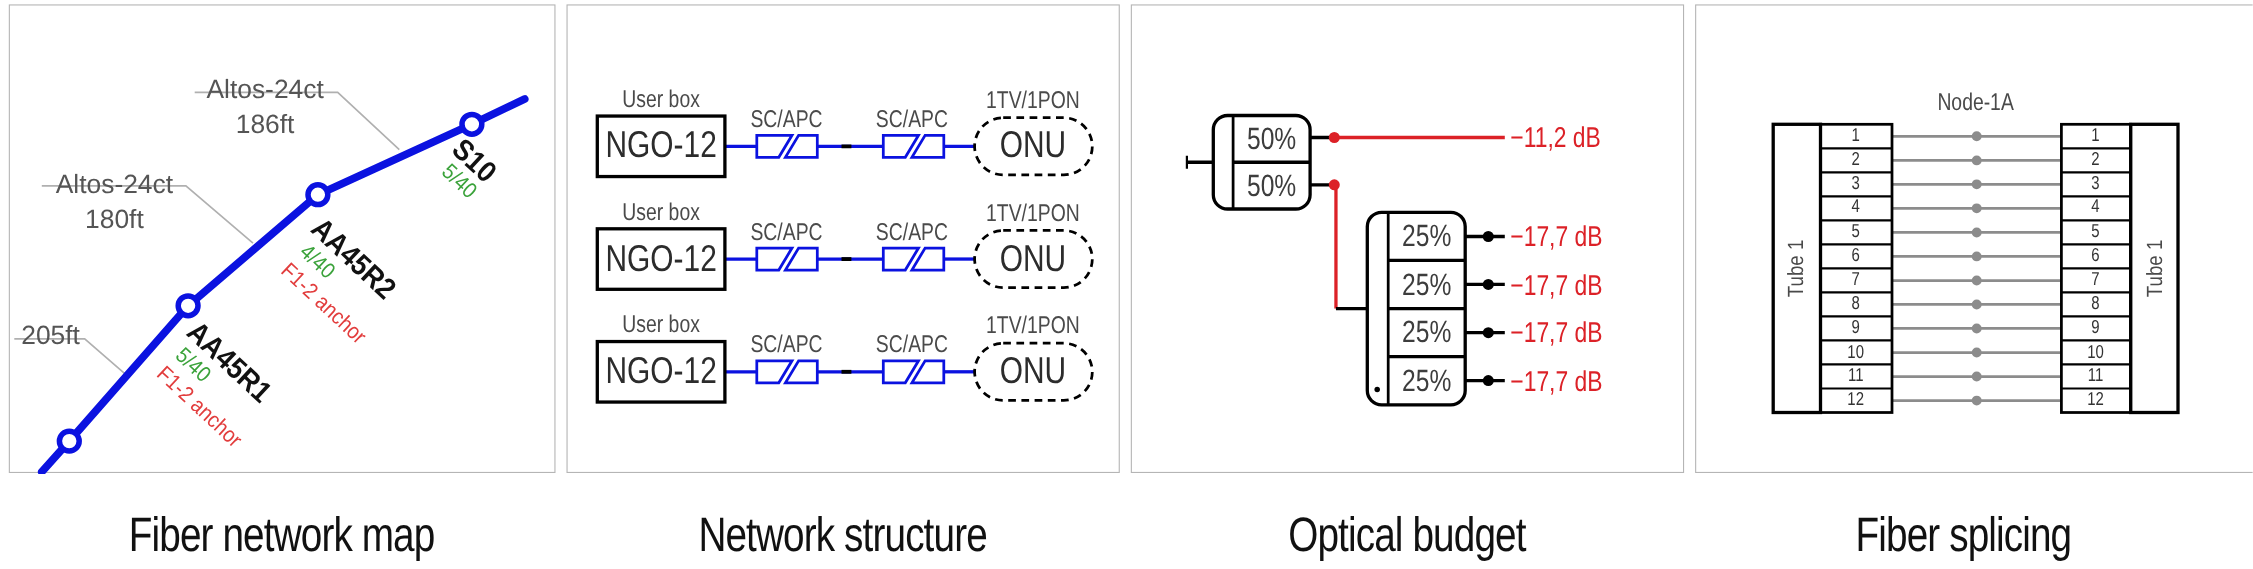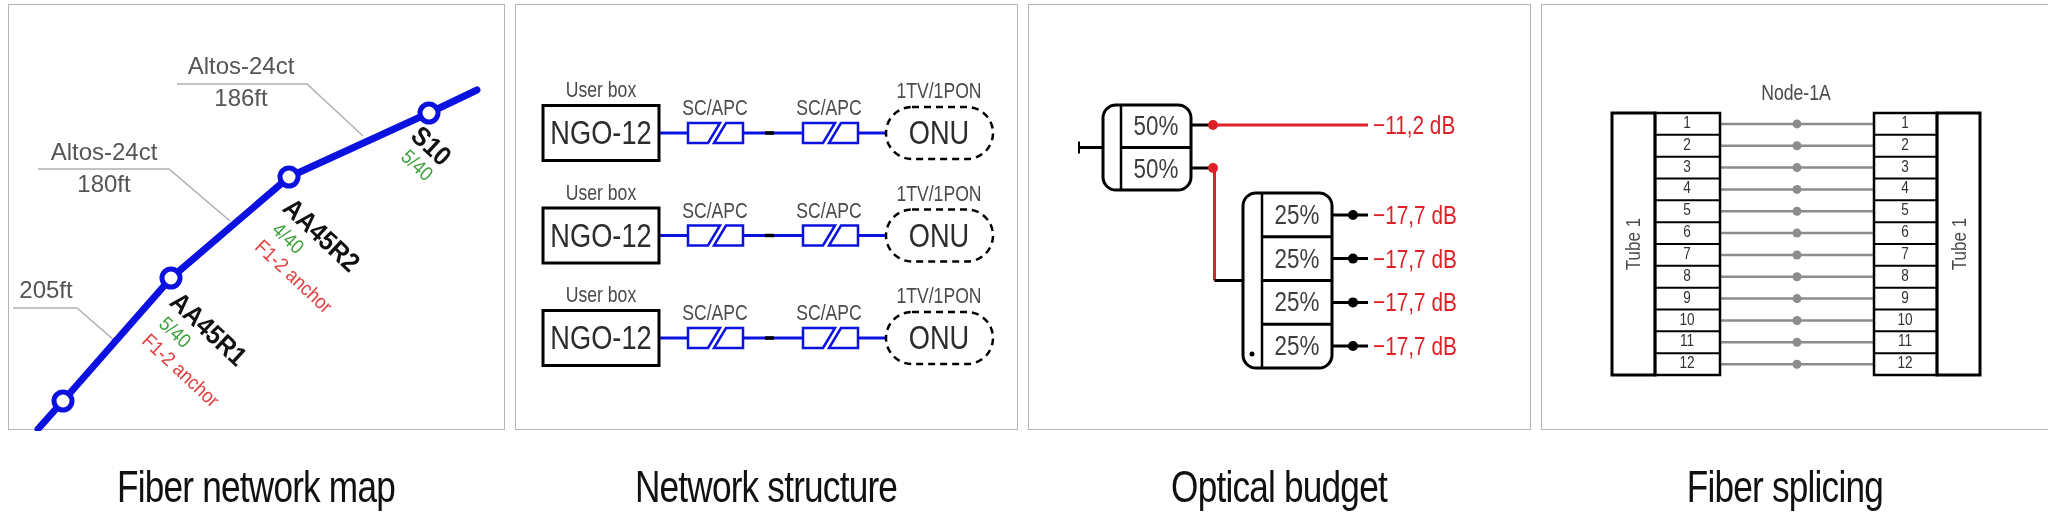--- a/index.html
+++ b/index.html
@@ -2,21 +2,21 @@
 <html><head>
 <meta charset="utf-8">
 <style>
   html,body{margin:0;padding:0;background:#fff;}
   #stage{position:relative;width:2048px;height:517px;background:#fff;overflow:hidden;
          font-family:"Liberation Sans",sans-serif;}
   .panel{position:absolute;top:4px;height:426px;background:#fff;border:1px solid #b5b5b5;box-sizing:border-box;}
   .panel svg{position:absolute;left:0;top:0;}
   .t{position:absolute;white-space:nowrap;line-height:1.1;}
   
-  .ctr{transform:translateX(-50%);}
+  .ctr{transform:translateX(-50%);margin-top:16px;}
   
   .cc{transform:translateX(-50%) scaleX(0.8);transform-origin:50% 50%;}
   
   .cl{transform:scaleX(0.8);transform-origin:0 50%;}
   
   .rot{transform-origin:0 0;transform:rotate(43deg) scaleX(0.9);}
   
   .vert{transform:translate(-50%,-50%) rotate(-90deg) scaleX(0.85);}
   .caption{position:absolute;top:462px;font-size:44px;font-weight:500;color:#111;letter-spacing:-1px;}
   .dark{color:#2c2c2c;}

